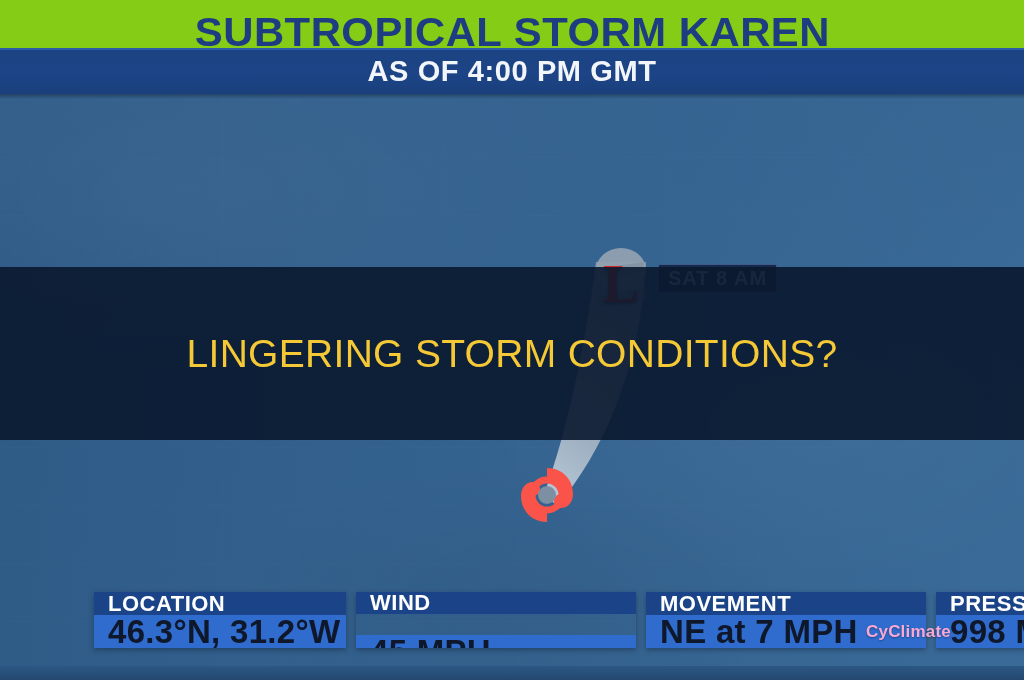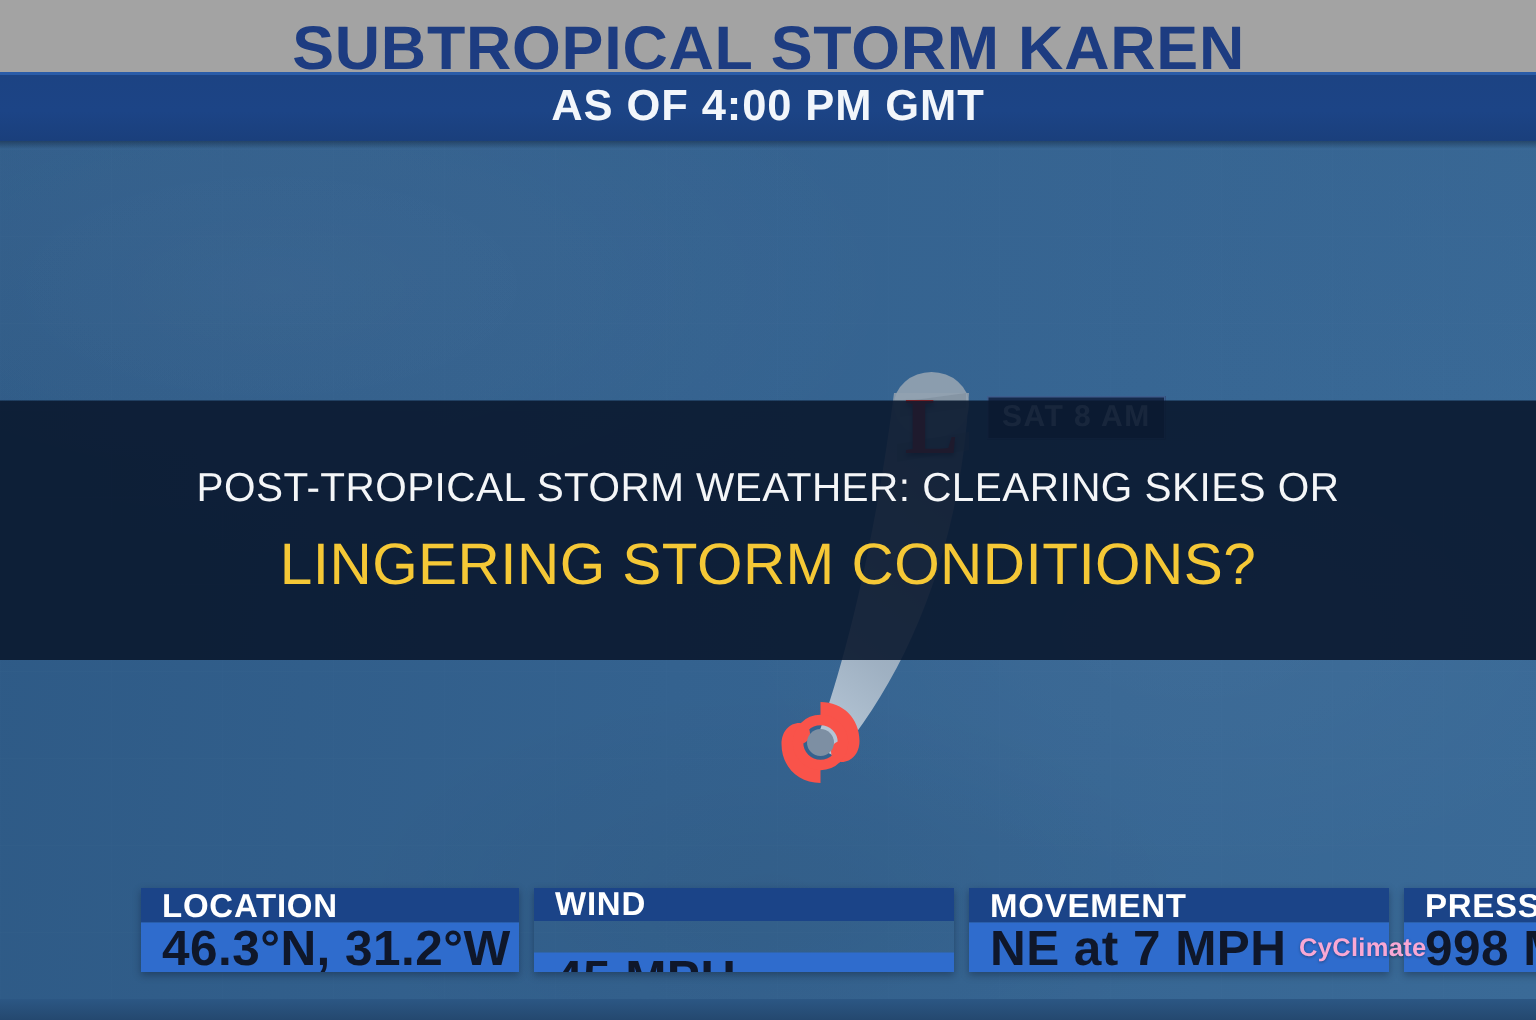--- a/index.html
+++ b/index.html
@@ -35,21 +35,21 @@
     position:absolute; inset:0;
     opacity:.10;
     background-image:
       repeating-linear-gradient(0deg, rgba(255,255,255,.10) 0 1px, transparent 1px 58px),
       repeating-linear-gradient(90deg, rgba(255,255,255,.07) 0 1px, transparent 1px 74px);
   }
 
   
   .title-bar{
     position:absolute; left:0; top:0; width:1024px; height:48px;
-    background:#a3a3a3;
+    background:#84cc16;
     display:flex; align-items:flex-end; justify-content:center;
     overflow:hidden;
   }
   .title-bar .title{
     color:#1d3c81;
     font-size:41px;
     font-weight:bold;
     letter-spacing:.5px;
     line-height:1;
     white-space:nowrap;
@@ -271,21 +271,20 @@
                C 8 27, 13 21, 20 21
                C 24 21, 27 24, 27 28
                C 27 32, 24 35, 20 35
                C 20 44, 26 50, 34 50 Z"></path>
       <circle cx="34" cy="34" r="15" fill="none" stroke="#f9534a" stroke-width="7"></circle>
     </g>
     <circle cx="34" cy="34" r="9" fill="#7d8fa3"></circle>
   </svg>
 
   <div class="overlay-band">
-    <div class="line1">POST-TROPICAL STORM WEATHER: CLEARING SKIES OR</div>
     <div class="line2">LINGERING STORM CONDITIONS?</div>
   </div>
 
   <div class="cards">
 
     <div class="card" id="card-location">
       <div class="card-head">
         <span>LOCATION</span>
       </div>
       <div class="card-val">

